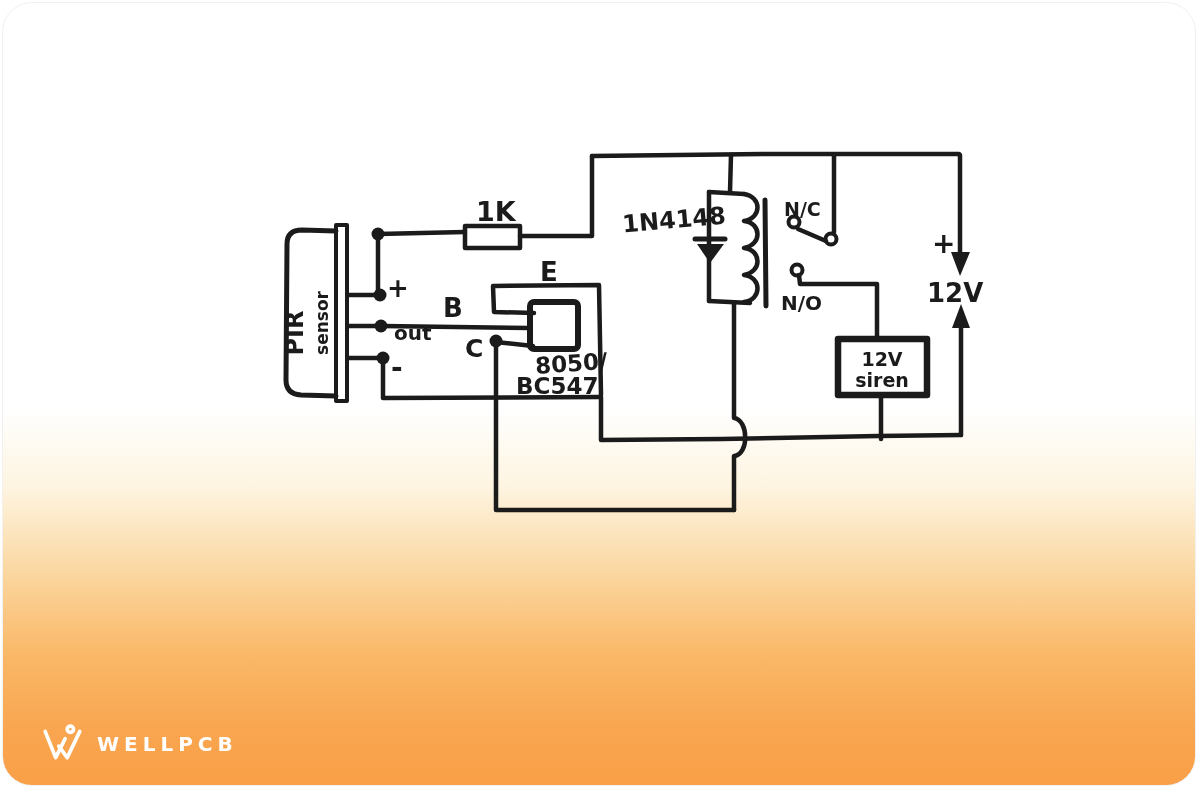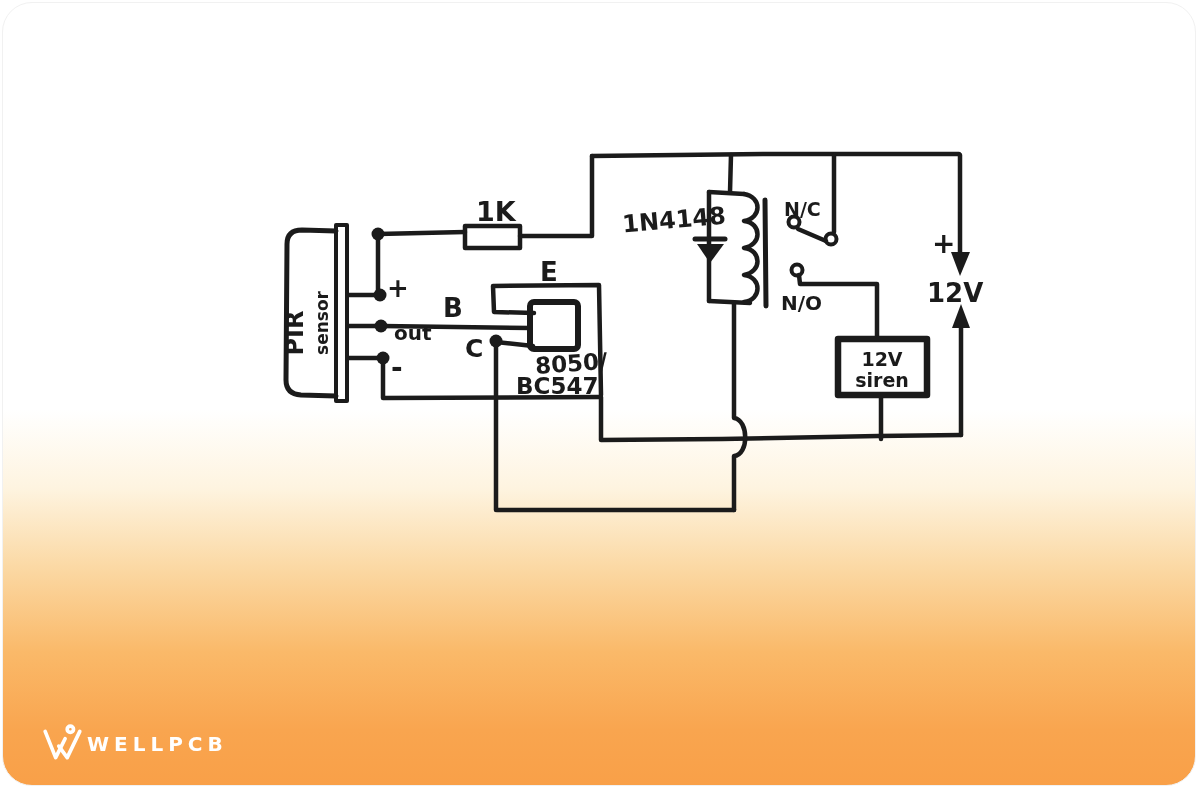--- a/index.html
+++ b/index.html
@@ -3,21 +3,21 @@
 <meta charset="utf-8">
 <style>
   html,body{margin:0;padding:0;background:#ffffff;width:1200px;height:800px;overflow:hidden;
     font-family:"DejaVu Sans","Liberation Sans",sans-serif;}
   .card{position:absolute;left:2px;top:2px;width:1194px;height:784px;border-radius:30px;
     border:1px solid #f1f1f1;box-sizing:border-box;
     background:linear-gradient(180deg,#ffffff 0%,#ffffff 52%,#fef4e0 62%,#fbd9a5 72%,#fab969 83%,#f9a54f 93%,#f9a048 100%);}
   svg.schematic{position:absolute;left:0;top:0;}
   .ink{stroke:#1b1b1b;fill:none;stroke-linecap:round;stroke-linejoin:round;}
   text.hand{fill:#1b1b1b;font-weight:bold;font-family:"DejaVu Sans","Liberation Sans",sans-serif;}
-  .logo{position:absolute;left:36px;top:720px;display:flex;align-items:center;}
+  .logo{position:absolute;left:36px;top:720px;display:flex;align-items:center;gap:10px;}
   .brand{color:#ffffff;font-weight:bold;font-size:20px;letter-spacing:5px;}
 </style>
 </head>
 <body>
 
 <div class="card">
 
   <svg class="schematic" width="1200" height="800" viewBox="0 0 1200 800">
 
     <g class="ink" stroke-width="4.5">

